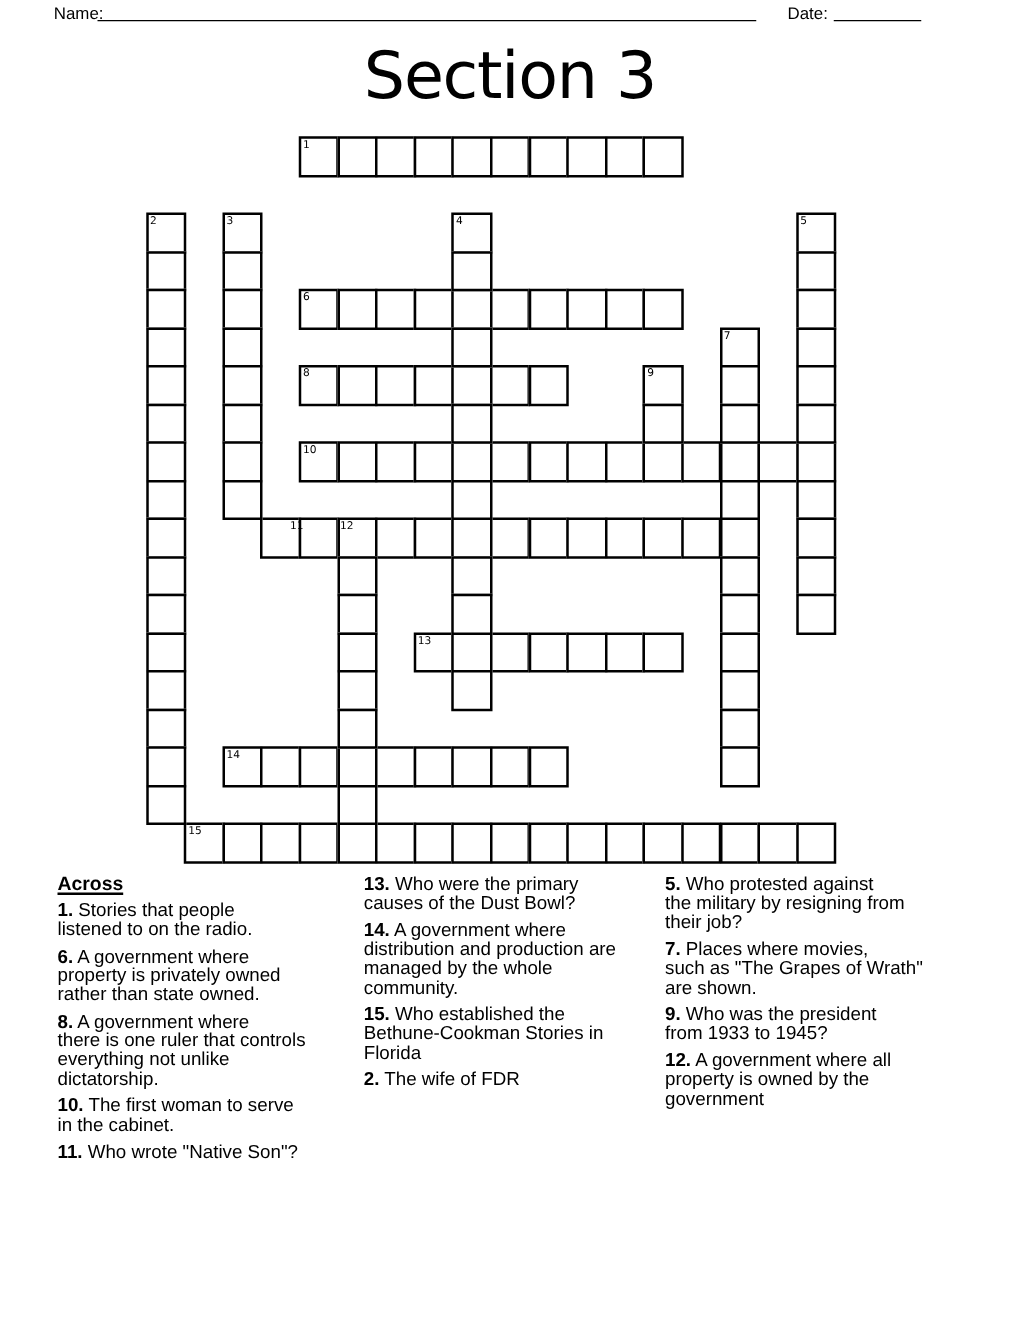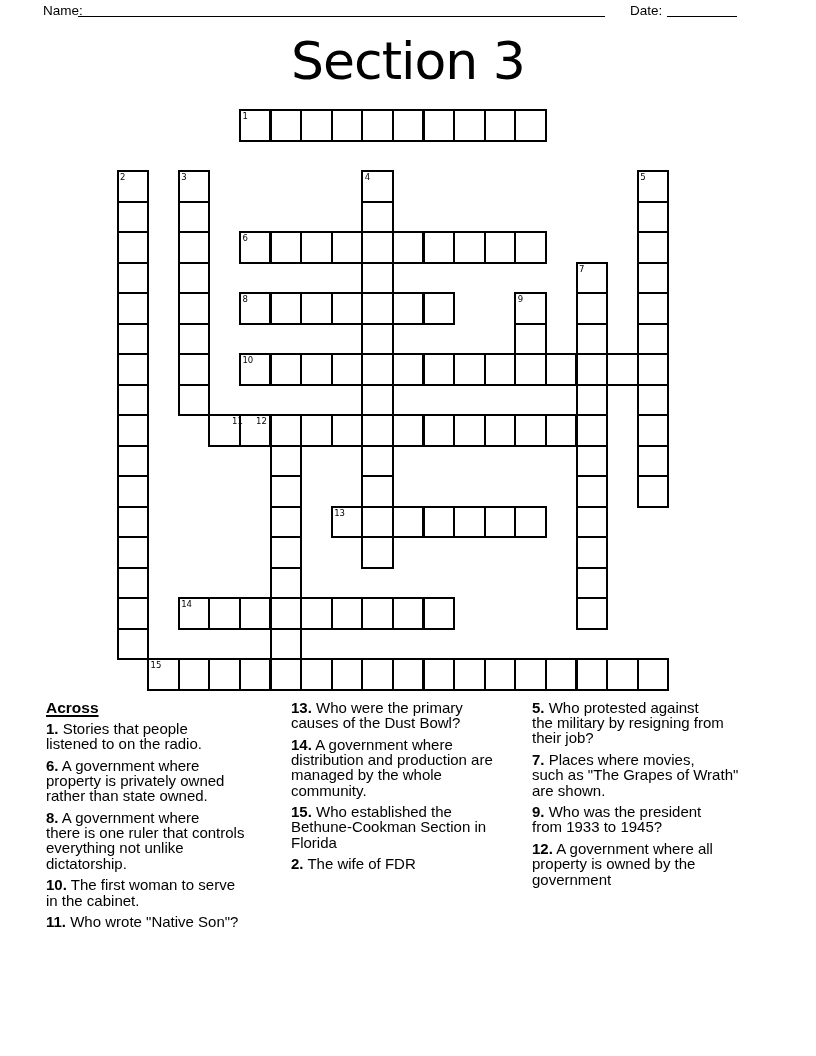--- a/index.html
+++ b/index.html
@@ -205,21 +205,21 @@
       <div class="cellnum" style="left: 120px; top: 173px;">2</div>
       <div class="cellnum" style="left: 181.2px; top: 173px;">3</div>
       <div class="cellnum" style="left: 364.8px; top: 173px;">4</div>
       <div class="cellnum" style="left: 640.2px; top: 173px;">5</div>
       <div class="cellnum" style="left: 242.4px; top: 234px;">6</div>
       <div class="cellnum" style="left: 579px; top: 264.5px;">7</div>
       <div class="cellnum" style="left: 242.4px; top: 295px;">8</div>
       <div class="cellnum" style="left: 517.8px; top: 295px;">9</div>
       <div class="cellnum" style="left: 242.4px; top: 356px;">10</div>
       <div class="cellnum" style="left: 197px; top: 417px; margin-left: 35px;">11</div>
-      <div class="cellnum" style="left: 256px; top: 417px; text-align: right;">12</div>
+      <div class="cellnum" style="left: 272px; top: 417px; text-align: right;">12</div>
       <div class="cellnum" style="left: 334.2px; top: 508.5px;">13</div>
       <div class="cellnum" style="left: 181.2px; top: 600px;">14</div>
       <div class="cellnum" style="left: 150.6px; top: 661px;">15</div>
     </div>
 
   <div id="clues">
     <div id="clue-col-1" class="clue-col">
         <div class="clue-header">Across</div>
         <p class="clue"><b>1.</b><span> Stories that people
 listened to on the radio.</span></p>
@@ -235,21 +235,21 @@
         <p class="clue"><b>11.</b><span> Who wrote "Native Son"?</span></p>
       </div>
     <div id="clue-col-2" class="clue-col">
         <p class="clue"><b>13.</b><span> Who were the primary
 causes of the Dust Bowl?</span></p>
         <p class="clue"><b>14.</b><span> A government where
 distribution and production are
 managed by the whole
 community.</span></p>
         <p class="clue"><b>15.</b><span> Who established the
-Bethune-Cookman Section in
+Bethune-Cookman Stories in
 Florida</span></p>
         <p class="clue"><b>2.</b><span> The wife of FDR</span></p>
       </div>
     <div id="clue-col-3" class="clue-col">
         <p class="clue"><b>5.</b><span> Who protested against
 the military by resigning from
 their job?</span></p>
         <p class="clue"><b>7.</b><span> Places where movies,
 such as "The Grapes of Wrath"
 are shown.</span></p>

